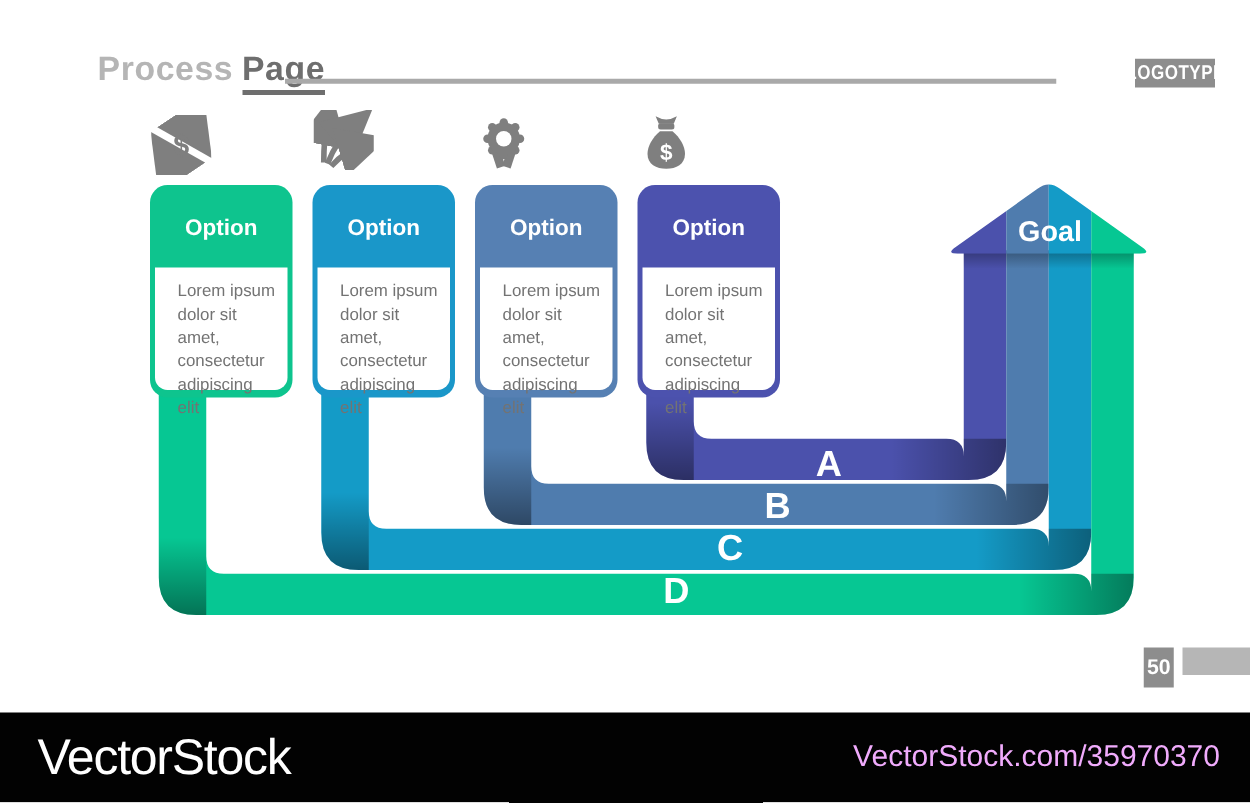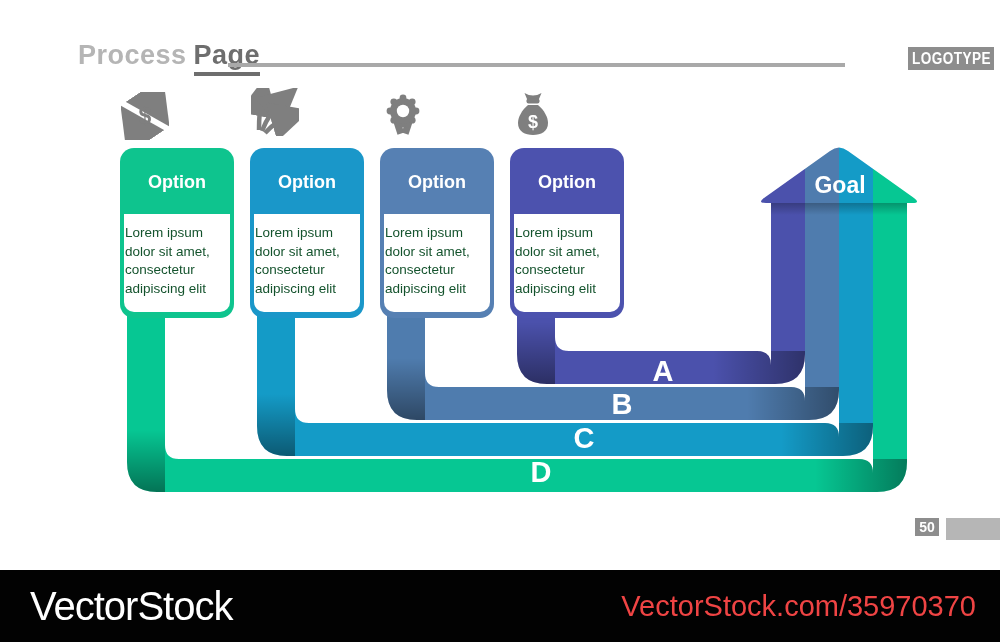--- a/index.html
+++ b/index.html
@@ -4,53 +4,53 @@
 <style>
   html,body{margin:0;padding:0;background:#fff;}
   #page{position:relative;width:1000px;height:642px;background:#ffffff;overflow:hidden;
         font-family:"Liberation Sans", sans-serif;}
 
   
   .title{position:absolute;left:78px;top:40px;font-size:27px;font-weight:bold;letter-spacing:.5px;white-space:nowrap;}
   .title .w1{color:#b5b5b5;margin-top:12px;}
   .title .w2{color:#6e6e6e;border-bottom:4px solid #6e6e6e;padding-bottom:2px;margin-left:7px;}
   .divider{position:absolute;left:228px;top:63px;width:617px;height:4px;background:#a9a9a9;}
-  .logotype{position:absolute;left:908px;top:47px;width:86px;height:23px;background:#8d8d8d;
+  .logotype{position:absolute;left:908px;top:47px;width:64px;height:23px;background:#8d8d8d;
             display:flex;align-items:center;justify-content:center;}
   .logotype span{color:#fff;font-size:16px;font-weight:bold;transform:scaleX(.85);letter-spacing:.5px;}
 
   
   .topicon{position:absolute;width:48px;height:48px;z-index:3;}
   #icon1{left:121px;top:92px;}
   #icon2{left:251px;top:88px;}
   #icon3{left:379px;top:90px;}
   #icon4{left:509px;top:90px;}
 
   
   .card{position:absolute;top:148px;width:114px;height:170px;border-radius:14px;z-index:2;margin-left:32px;}
   #card1{left:88px;} #card2{left:218px;} #card3{left:348px;} #card4{left:478px;}
   .card-label{margin-top:24px;text-align:center;color:#fff;font-size:18px;font-weight:bold;}
   .card-body{position:absolute;left:4px;right:4px;top:66px;bottom:6px;background:#fff;
-             border-radius:0 0 10px 10px;font-size:13.5px;line-height:1.38;color:#14532d;
-             padding:10px 8px 0 1px;box-sizing:border-box;}
+             border-radius:0 0 10px 10px;font-size:13.5px;line-height:1.38;color:#737373;
+             padding:10px 8px 0 18px;box-sizing:border-box;}
 
   
   .diagram{position:absolute;left:0;top:0;z-index:1;}
 
   
-  .pagenum{position:absolute;left:915px;top:518px;width:24px;height:18px;background:#8d8d8d;
-           display:flex;align-items:center;justify-content:center;color:#fff;font-size:14px;font-weight:bold;}
+  .pagenum{position:absolute;left:915px;top:518px;width:24px;height:32px;background:#8d8d8d;
+           display:flex;align-items:center;justify-content:center;color:#fff;font-size:17px;font-weight:bold;}
   .sidebar-strip{position:absolute;left:946px;top:518px;width:54px;height:22px;background:#b6b6b6;}
 
   
   .footer{position:absolute;left:0;top:570px;width:1000px;height:72px;background:#020202;
           display:flex;align-items:center;justify-content:space-between;box-sizing:border-box;
           padding:0 24px 0 30px;z-index:4;}
   .brand{color:#fff;font-size:40px;letter-spacing:-1px;}
-  .credit{color:#ef4444;font-size:29px;letter-spacing:0;}
+  .credit{color:#f0abfc;font-size:24px;letter-spacing:0;}
 </style>
 </head>
 <body>
 
 <div id="page">
 
   <div class="title"><span class="w1">Process</span><span class="w2">Page</span></div>
   <div class="divider"></div>
   <div class="logotype">
       <span>LOGOTYPE</span>

